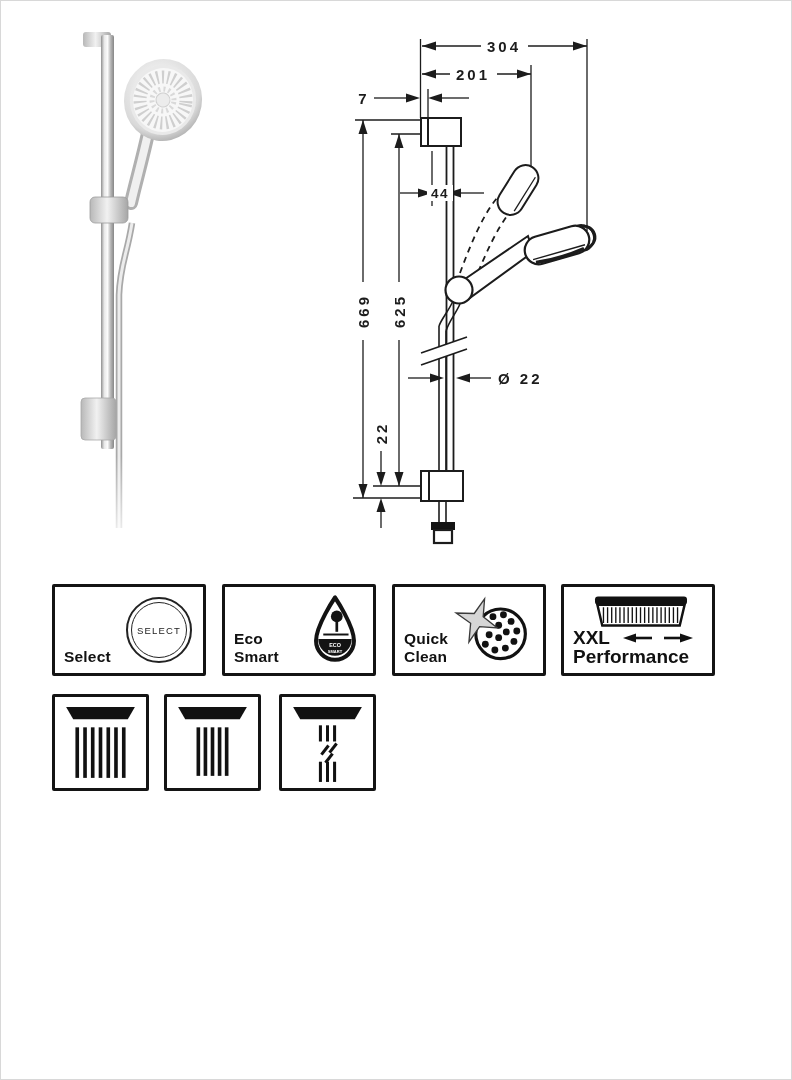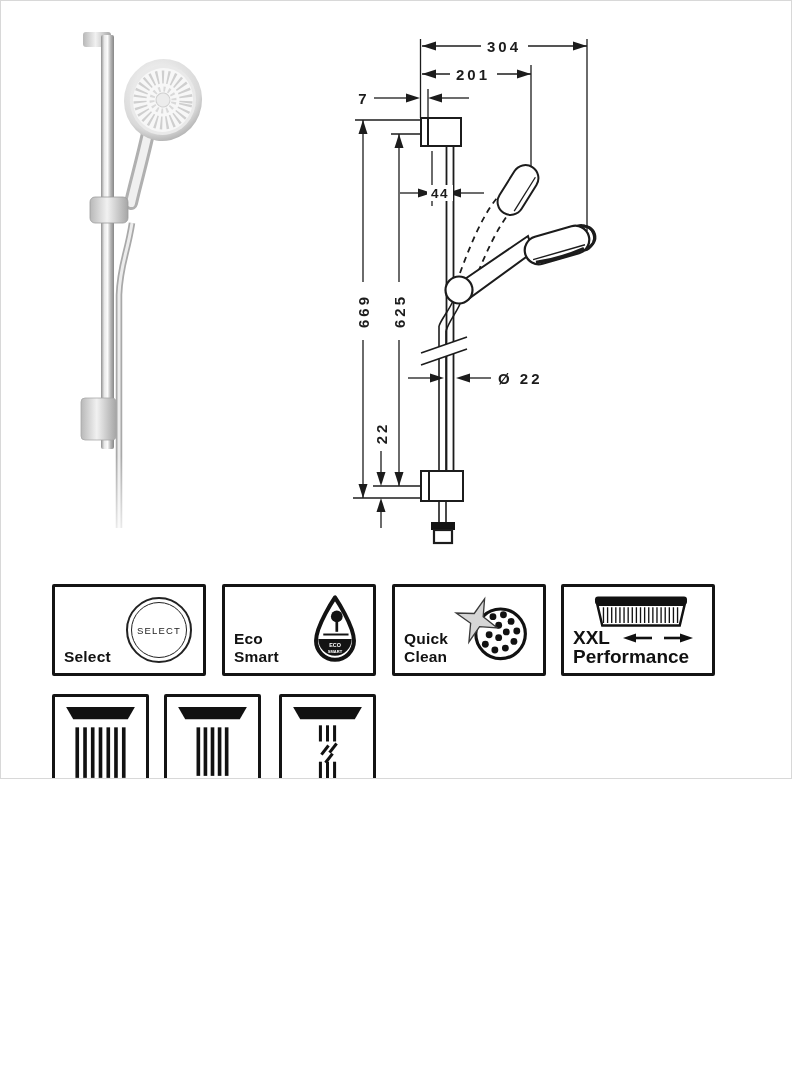--- a/index.html
+++ b/index.html
@@ -1,17 +1,17 @@
 <!DOCTYPE html>
 <html><head>
 <meta charset="utf-8">
 <style>
   html,body{margin:0;padding:0;background:#ffffff;}
   .page{
-    position:relative;width:792px;height:779px;background:#ffffff;
+    position:relative;width:792px;height:1080px;background:#ffffff;
     box-sizing:border-box;border:1px solid #d8d8d8;overflow:hidden;
     font-family:"Liberation Sans", sans-serif;color:#111;
   }
   svg text{font-family:"Liberation Sans", sans-serif;}
   .dim-text{font-size:15px;font-weight:600;fill:#1c1c1c;letter-spacing:3px;}
   .dim-text-sm{font-size:13.5px;font-weight:600;fill:#1c1c1c;letter-spacing:1.5px;}
 
   
   .badges-row{position:absolute;left:51px;top:583px;width:680px;height:92px;}
   .badge{

